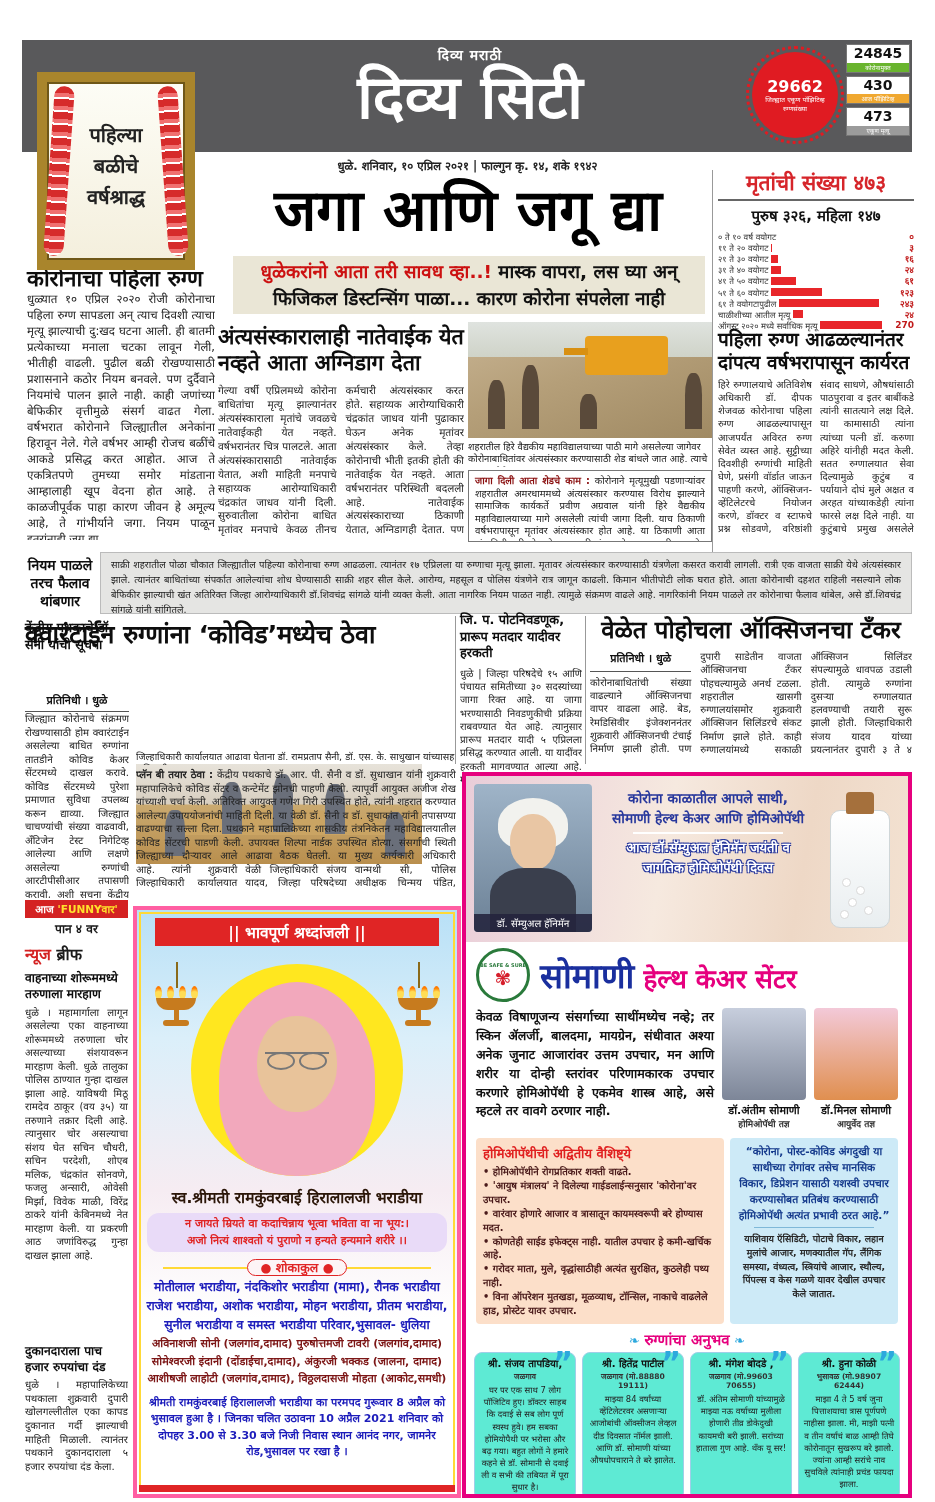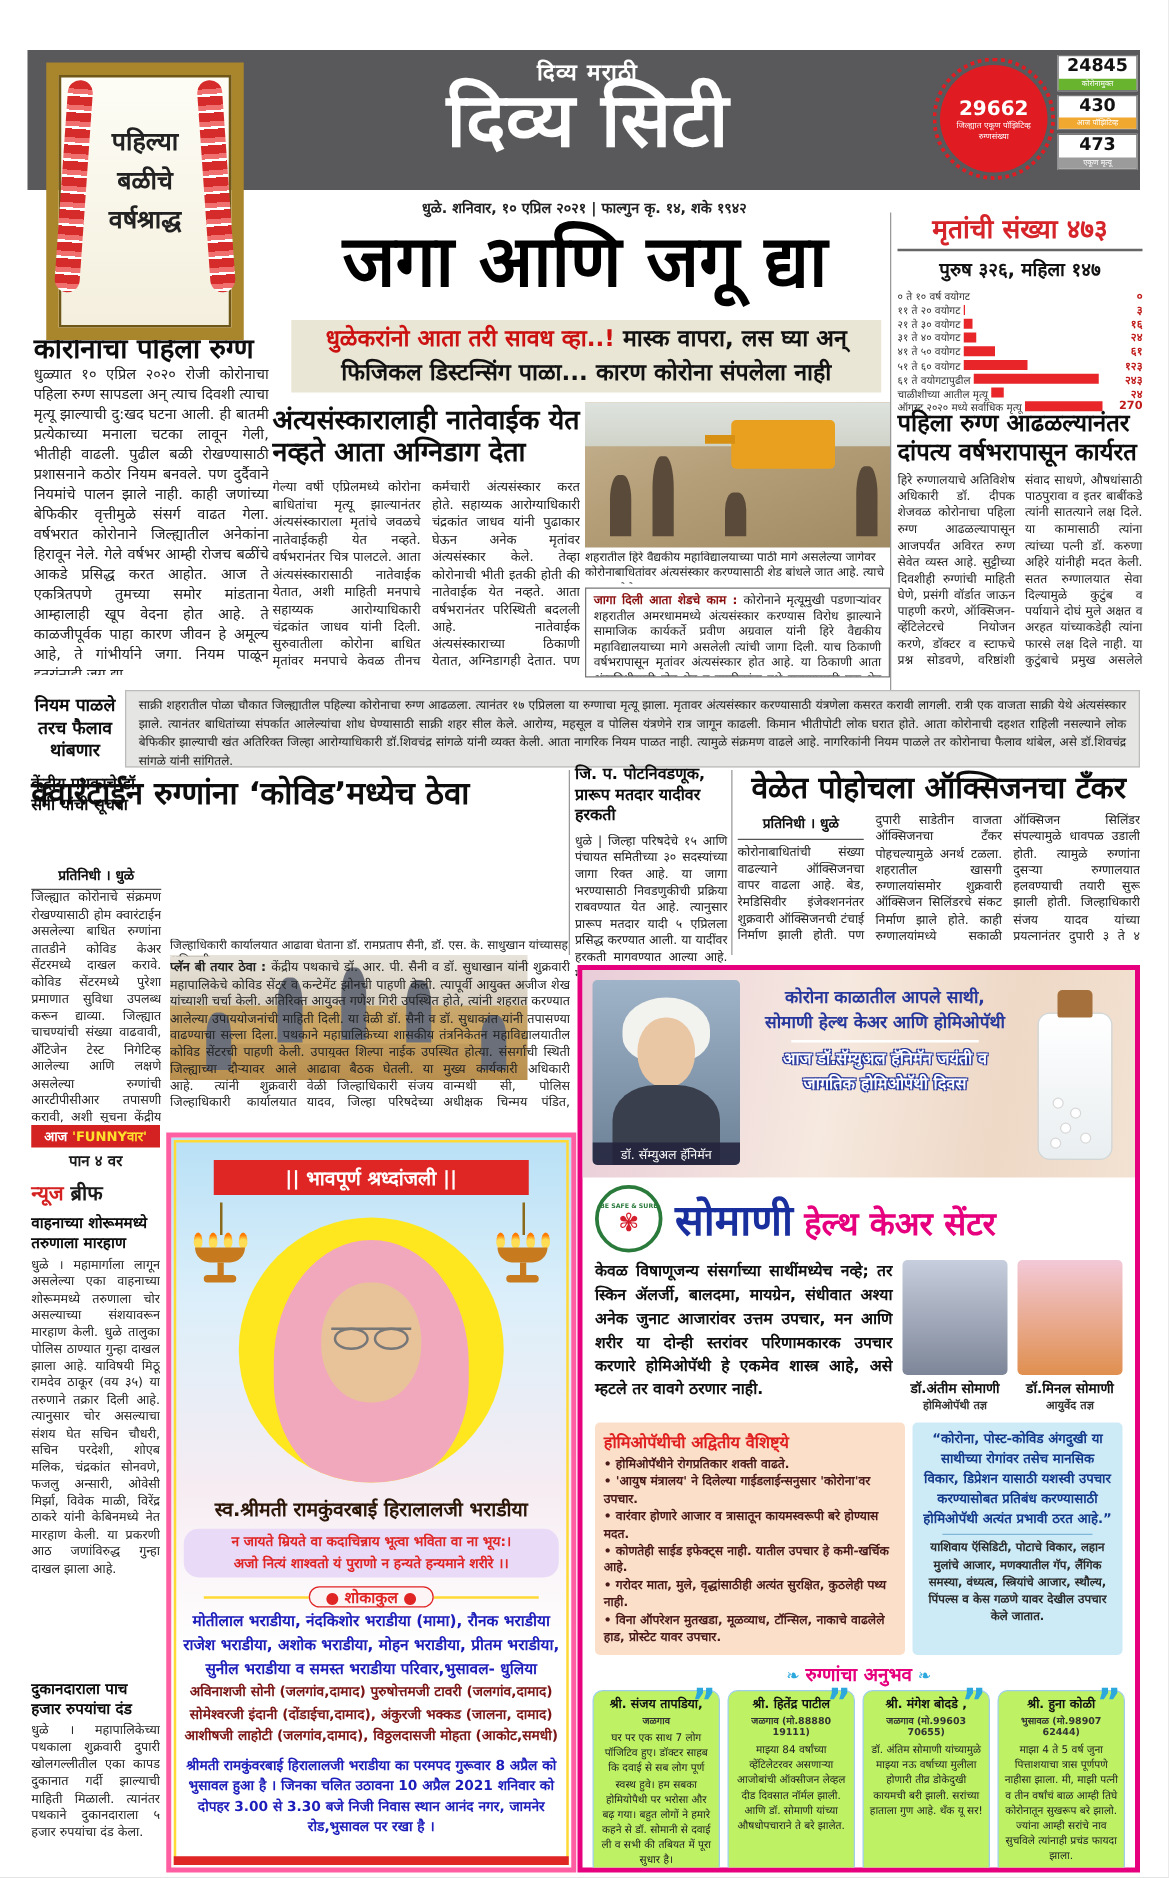--- a/index.html
+++ b/index.html
@@ -9,35 +9,35 @@
     background:#fff; overflow:hidden;
     font-family:"DejaVu Sans", sans-serif; color:#1a1a1a;
   }
   .abs { position:absolute; }
   .b { font-weight:bold; }
   .ctr { text-align:center; }
   .clip { overflow:hidden; }
 
   
   .band { left:22px; top:40px; width:890px; height:112px; background:#59595b; }
-  .logo-top { left:330px; top:45px; width:280px; color:#fff; font-size:18px; text-align:center; font-weight:bold; letter-spacing:1px; }
+  .logo-top { left:330px; top:45px; width:280px; color:#fff; font-size:14px; text-align:center; font-weight:bold; letter-spacing:1px; }
   .logo-main { left:235px; top:58px; width:470px; color:#fff; font-size:60px; line-height:1.3; text-align:center; font-weight:bold; }
   .virus { left:752px; top:52px; width:86px; height:86px; background:#e01b22; border-radius:50%;
            display:flex; flex-direction:column; align-items:center; justify-content:center; color:#fff; z-index:3; }
   .virus::before { content:""; position:absolute; inset:-6px; border:3px dotted #e01b22; border-radius:50%; }
   .virus .vnum { font-size:16px; font-weight:bold; }
   .virus .vlbl { font-size:6.5px; text-align:center; line-height:1.25; width:70px; }
   .chips { left:846px; top:44px; width:64px; z-index:3; }
   .chip { background:#fff; margin-bottom:3px; text-align:center; border:1px solid #777; }
   .chip .num { font-size:14px; font-weight:bold; color:#111; line-height:1.25; }
   .chip .lbl { font-size:6px; color:#fff; padding:1px 0; line-height:1.2; }
   .dateline { left:0; top:158px; width:935px; text-align:center; font-size:11.5px; font-weight:bold; color:#222; }
 
   
-  .frame { left:37px; top:50px; width:158px; height:222px; border:10px solid #a9852c;
+  .frame { left:37px; top:72px; width:158px; height:198px; border:10px solid #a9852c;
            background:linear-gradient(180deg,#fdfdf6,#f4efdd); z-index:4; box-shadow:0 0 0 2px #6f5718 inset; }
   .frame .garl { position:absolute; top:4px; width:20px; height:170px; border-radius:10px;
                  background:repeating-linear-gradient(180deg,#d62b2b 0 7px,#f07070 7px 11px, #fff 11px 13px); }
   .frame .garl.lft { left:2px; transform:rotate(4deg); }
   .frame .garl.rgt { right:2px; transform:rotate(-4deg); }
   .frame .ftxt { position:absolute; left:24px; right:24px; top:38px; text-align:center;
                  font-size:20px; font-weight:bold; color:#222; line-height:1.55; }
 
   
   .headline { left:222px; top:176px; width:492px; text-align:center; font-size:57px; font-weight:bold; color:#000; line-height:1.2; }
@@ -78,21 +78,21 @@
   .funny { background:#d42222; color:#ffe12b; font-weight:bold; font-size:10.5px; text-align:center; padding:2px 1px; }
   .funny .w { color:#fff; }
   .newsbrief-title { font-size:16px; font-weight:bold; }
   .newsbrief-title .r { color:#d42222; }
 
   
   .obit { left:133px; top:906px; width:328px; height:592px; border:4px solid #ff5fa2;
           background:linear-gradient(180deg,#b8e0f6 0%,#dbeffa 22%,#f6ecf2 48%,#ffffff 70%);
           overflow:hidden; }
   .obit-inner { position:absolute; inset:2px; border:2px solid #ffd936; }
-  .obit .banner { margin:18px auto 0; width:252px; background:#e02525; color:#fff; font-size:15.5px;
+  .obit .banner { margin:8px auto 0; width:284px; background:#e02525; color:#fff; font-size:15.5px;
                   font-weight:bold; text-align:center; padding:3px 0; }
   .diya { position:absolute; top:52px; width:46px; height:66px; }
   .diya .chain { position:absolute; left:50%; top:0; width:2px; height:26px; background:#8a6a1a; }
   .diya .bowl { position:absolute; left:3px; right:3px; top:36px; height:12px; background:#c77b1e; border-radius:0 0 14px 14px; }
   .diya .stem { position:absolute; left:45%; top:48px; width:5px; height:10px; background:#c77b1e; }
   .diya .base { position:absolute; left:10px; right:10px; top:58px; height:6px; background:#c77b1e; border-radius:3px; }
   .diya .fl { position:absolute; top:24px; width:7px; height:13px; background:radial-gradient(circle at 50% 75%,#ffdd55 0 40%,#ff7a00 75%); border-radius:50% 50% 50% 50%/60% 60% 40% 40%; }
   .obit .circle { position:relative; margin:18px auto 0; width:212px; height:212px; border-radius:50%; background:#ffe71f; overflow:hidden; }
   .obit .hood { position:absolute; left:28px; top:18px; width:156px; height:196px; background:#f2a8bc; border-radius:50% 50% 42% 42%; }
   .obit .face { position:absolute; left:66px; top:52px; width:80px; height:96px; background:#e8c39a; border-radius:48%; }
@@ -149,21 +149,21 @@
   .featbox { width:248px; background:#fcdfc9; border-radius:4px; padding:6px 7px; }
   .featbox .ft { color:#e02020; font-weight:bold; font-size:13px; margin-bottom:3px; }
   .featbox .fi { font-size:9.8px; font-weight:bold; color:#4a1a1a; line-height:1.42; }
   .quotebox { flex:1; background:#cdeaf7; border-radius:4px; padding:6px 7px; text-align:center; }
   .quotebox .q1 { color:#143a8c; font-weight:bold; font-size:10.6px; line-height:1.5; }
   .quotebox .qdv { margin:4px auto; width:120px; border-top:1px solid #7fb8d8; }
   .quotebox .q2 { color:#2a2a2a; font-size:9.4px; font-weight:600; line-height:1.45; }
   .exphead { text-align:center; color:#e6007e; font-weight:bold; font-size:15px; padding:3px 0 1px; }
   .exphead .sw { color:#2da8dd; font-size:13px; }
   .cards { display:flex; gap:6px; padding:2px 8px; }
-  .card { flex:1; border:1.5px solid #9fcfe8; border-radius:8px; padding:5px 4px; position:relative; background:#bef264; }
+  .card { flex:1; border:1.5px solid #9fcfe8; border-radius:8px; padding:5px 4px; position:relative; background:#5eead4; }
   .card::before { content:"\201D"; position:absolute; right:2px; top:-8px; color:#2da8dd; font-size:30px; font-weight:bold; }
   .card::after  { content:"\201D"; position:absolute; left:2px; bottom:-20px; color:#2da8dd; font-size:30px; font-weight:bold; transform:rotate(180deg); }
   .card .cn { text-align:center; font-size:10px; font-weight:bold; color:#111; line-height:1.2; }
   .card .cl { text-align:center; font-size:7.6px; font-weight:bold; color:#333; margin:1px 0 3px; }
   .card .cb { text-align:center; font-size:8.4px; line-height:1.45; color:#222; }
 </style>
 </head>
 <body>
 
 <div class="page">

